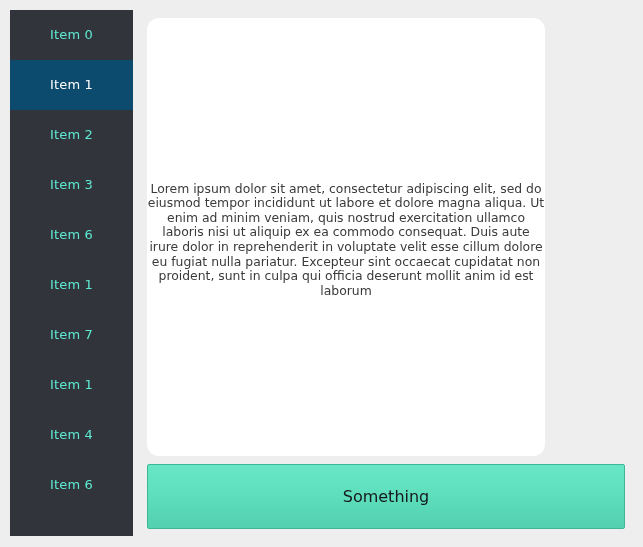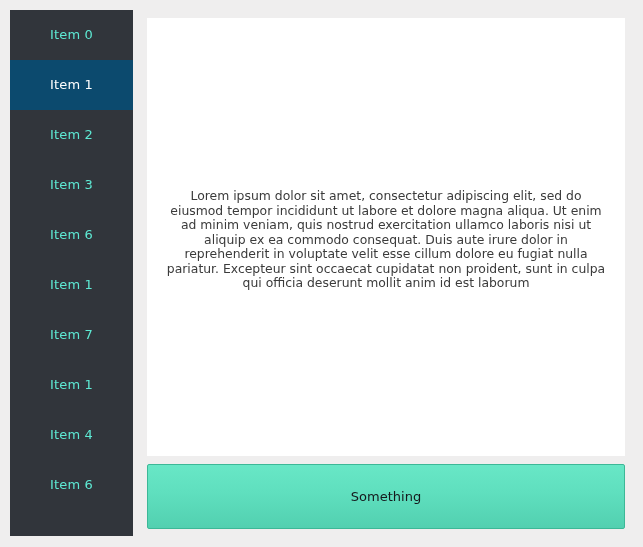--- a/index.html
+++ b/index.html
@@ -53,27 +53,28 @@
     left: 147px;
     top: 18px;
     width: 478px;
     height: 511px;
   }
 
   #content-panel {
     position: absolute;
     left: 0;
     top: 0;
-    width: 478px;
+    width: 398px;
     height: 438px;
     background: #ffffff;
     display: flex;
     align-items: center;
     justify-content: center;
     box-sizing: border-box;
+    border-radius: 12px;
   }
 
   #content-text {
     width: 442px;
     margin: 0;
     text-align: center;
     font-size: 12.4px;
     line-height: 14.6px;
     color: #3b3b3b;
     position: relative;
@@ -85,21 +86,21 @@
     left: 0;
     top: 446px;
     width: 478px;
     height: 65px;
     box-sizing: border-box;
     border: 1px solid #3cb897;
     border-radius: 2px;
     background: linear-gradient(to bottom, #68e7c6 0%, #5fdfbe 45%, #52d0b0 100%);
     color: #15191c;
     font-family: "DejaVu Sans", sans-serif;
-    font-size: 13px;
+    font-size: 16px;
     display: flex;
     align-items: center;
     justify-content: center;
     cursor: pointer;
     padding: 4px;
   }
 </style>
 </head>
 <body>
 

